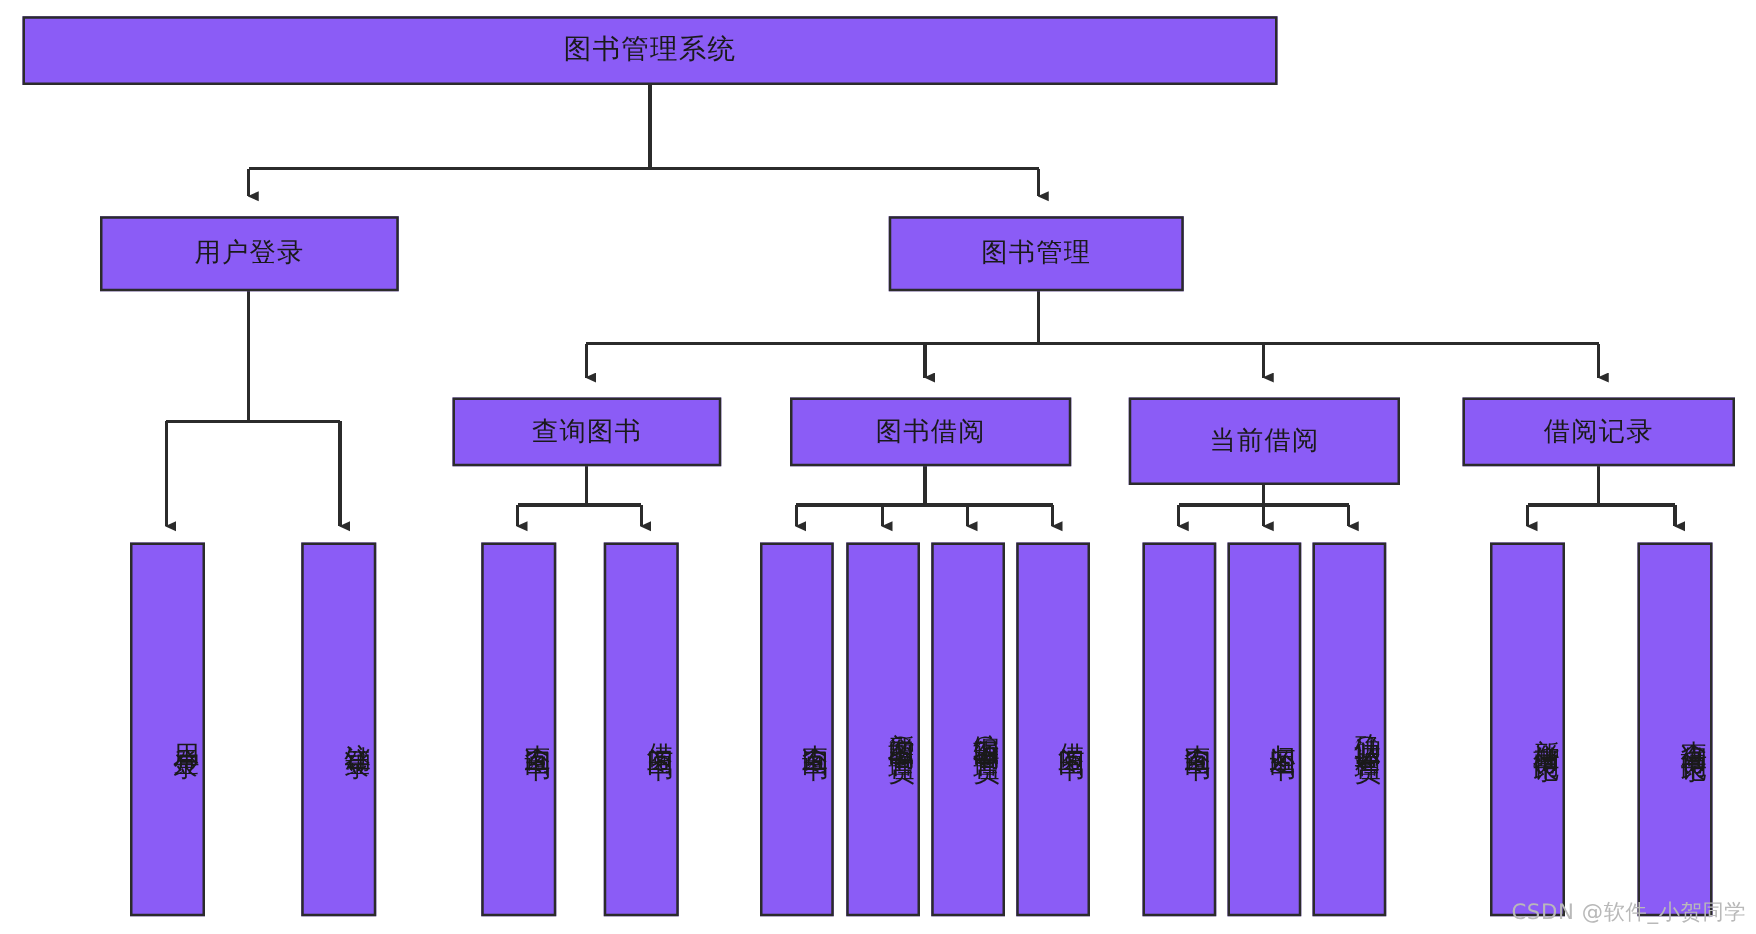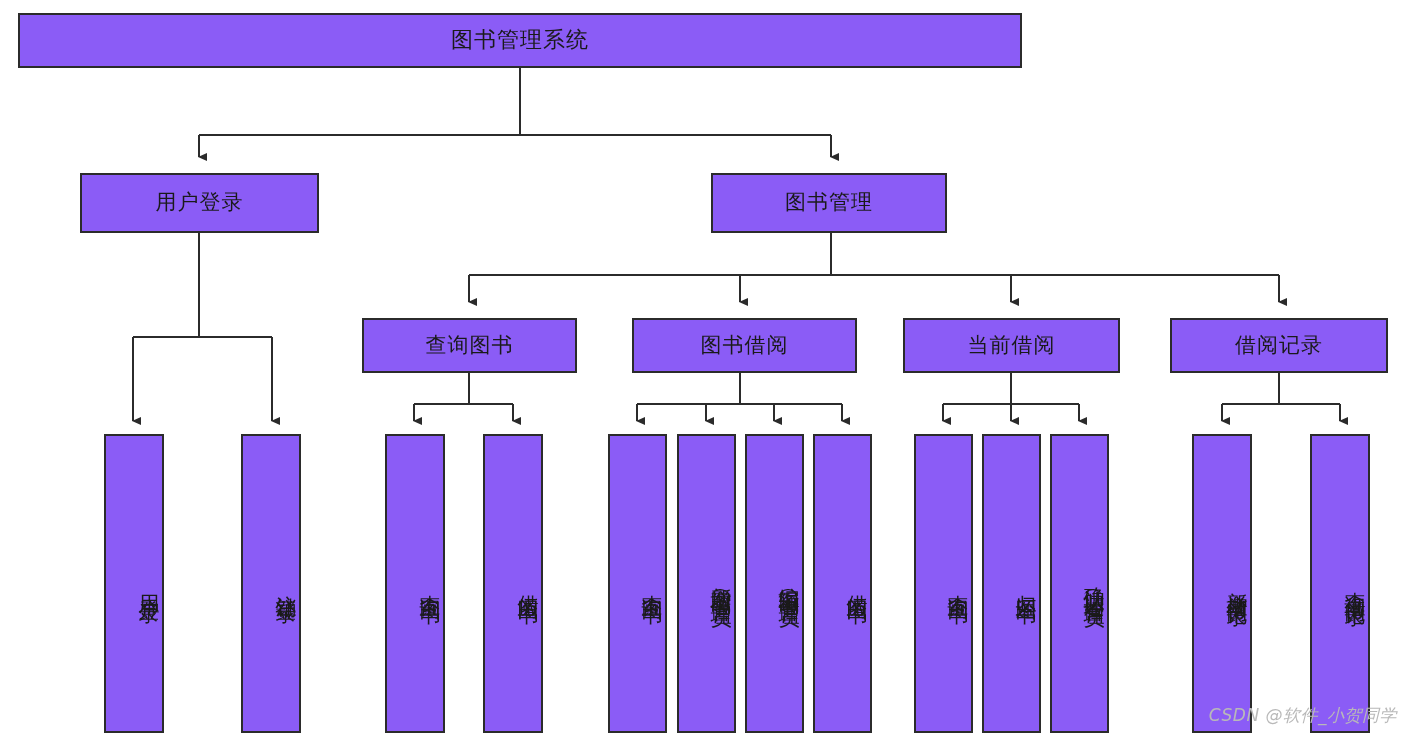--- a/index.html
+++ b/index.html
@@ -51,27 +51,26 @@
     justify-content:center;
     white-space:nowrap;
   }
   .node.vert > span{
     writing-mode:vertical-rl;
     text-orientation:upright;
   }
   .watermark{
     position:absolute;
     right:8px;
-    bottom:20px;
+    bottom:6px;
     font-size:17px;
     color:#b9b9b9;
     letter-spacing:0.5px;
     white-space:nowrap;
     user-select:none;
-    font-style:italic;
   }
 </style>
 </head>
 <body>
 
 <div id="canvas">
 
   <svg id="edges" viewBox="0 0 1405 747" width="1405" height="747" xmlns="http://www.w3.org/2000/svg">
     <defs>
       <marker id="arrowhead" markerWidth="9" markerHeight="9" refX="4" refY="8" orient="auto" markerUnits="userSpaceOnUse">
@@ -132,21 +131,21 @@
   <div class="node horiz" style="left:711px;top:173px;width:236px;height:60px;">
     <span>图书管理</span>
   </div>
 
   <div class="node horiz" style="left:362px;top:318px;width:215px;height:55px;">
     <span>查询图书</span>
   </div>
   <div class="node horiz" style="left:632px;top:318px;width:225px;height:55px;">
     <span>图书借阅</span>
   </div>
-  <div class="node horiz" style="left:903px;top:318px;width:217px;height:55px;">
+  <div class="node horiz" style="left:903px;top:318px;width:217px;height:70px;">
     <span>当前借阅</span>
   </div>
   <div class="node horiz" style="left:1170px;top:318px;width:218px;height:55px;">
     <span>借阅记录</span>
   </div>
 
   <div class="node vert" style="left:104px;top:434px;width:60px;height:299px;">
     <span>用户登录</span>
   </div>
   <div class="node vert" style="left:241px;top:434px;width:60px;height:299px;">

